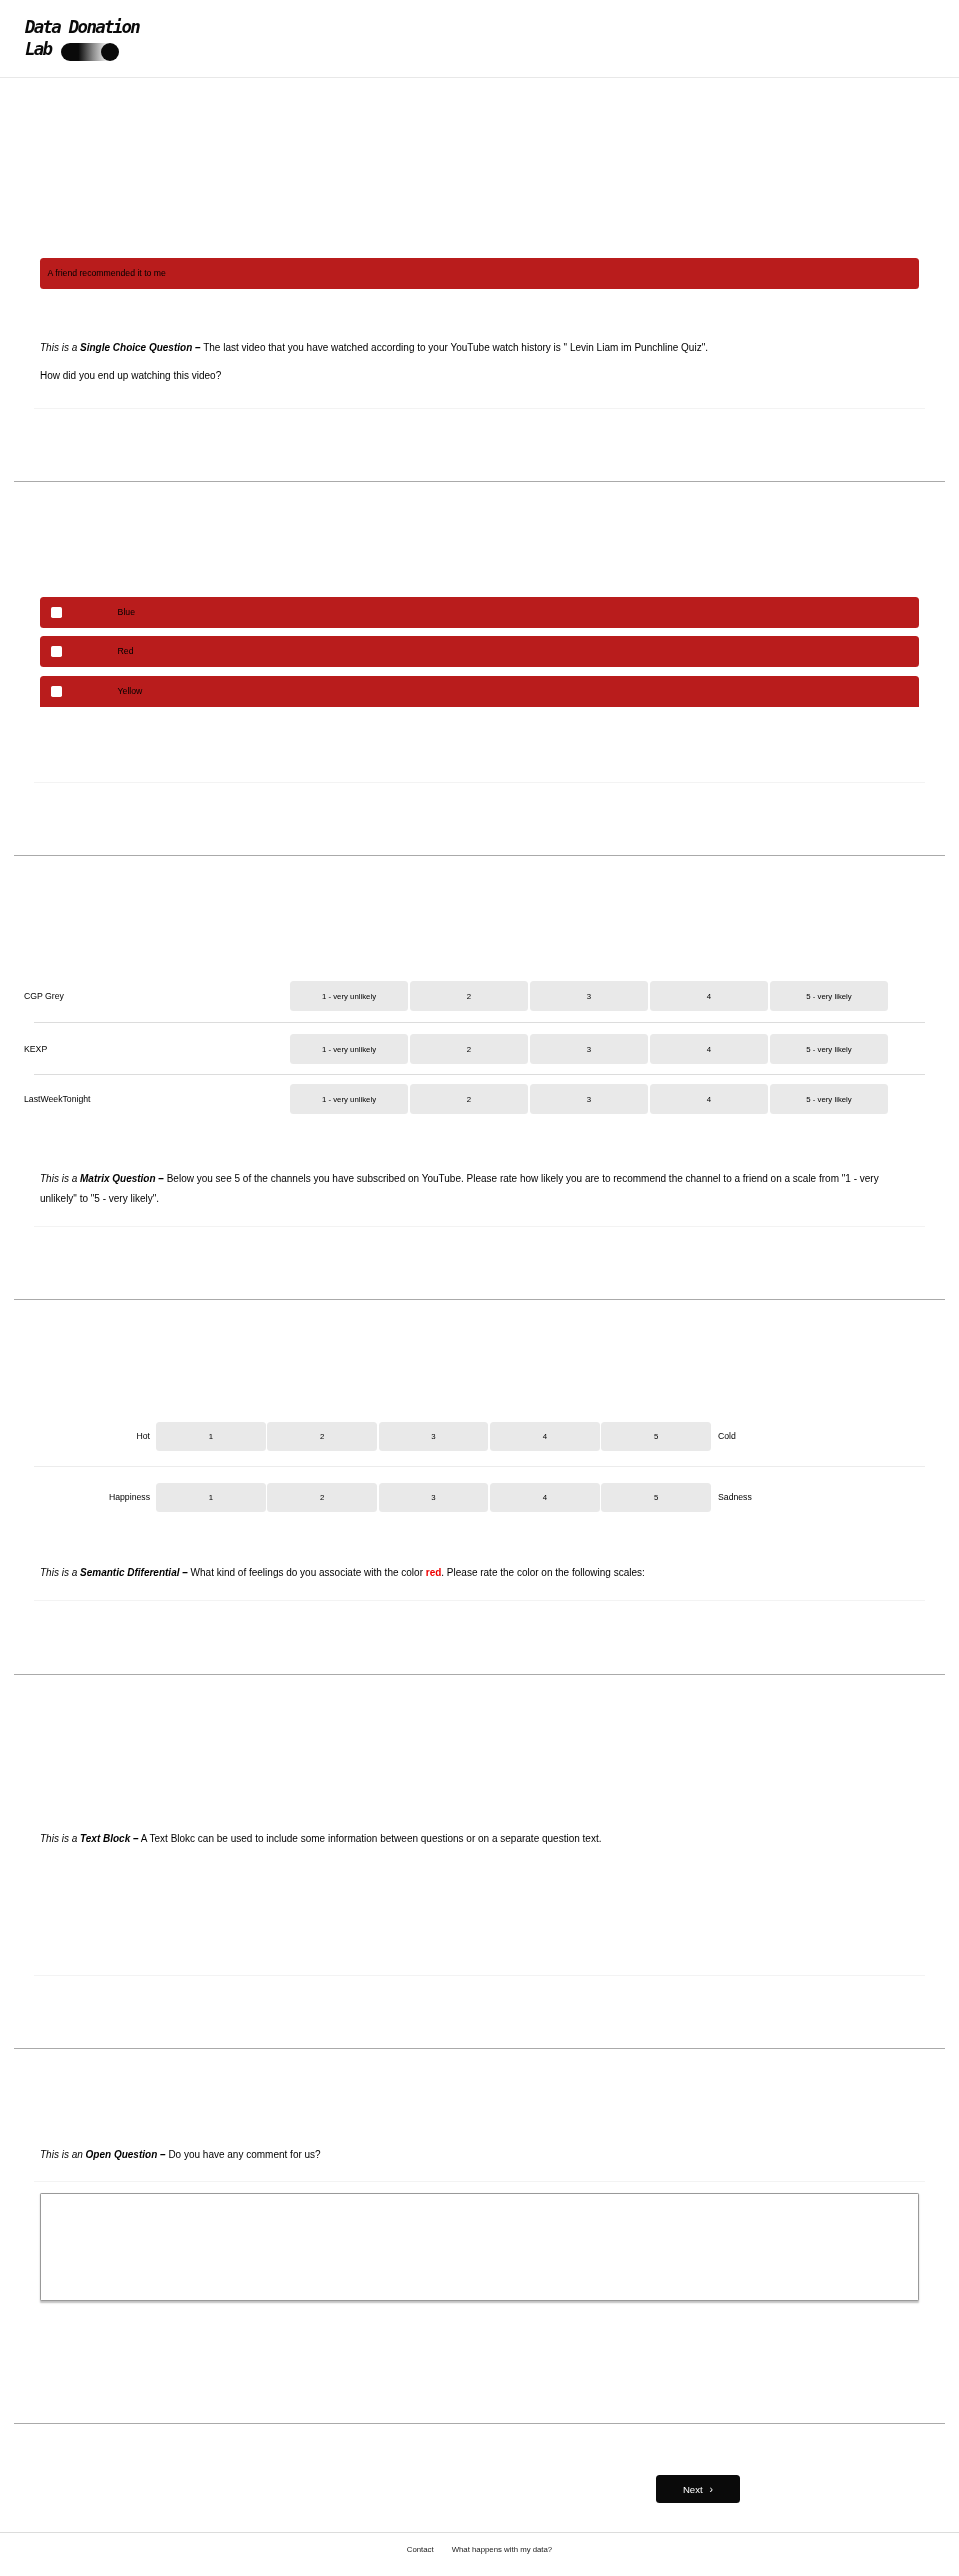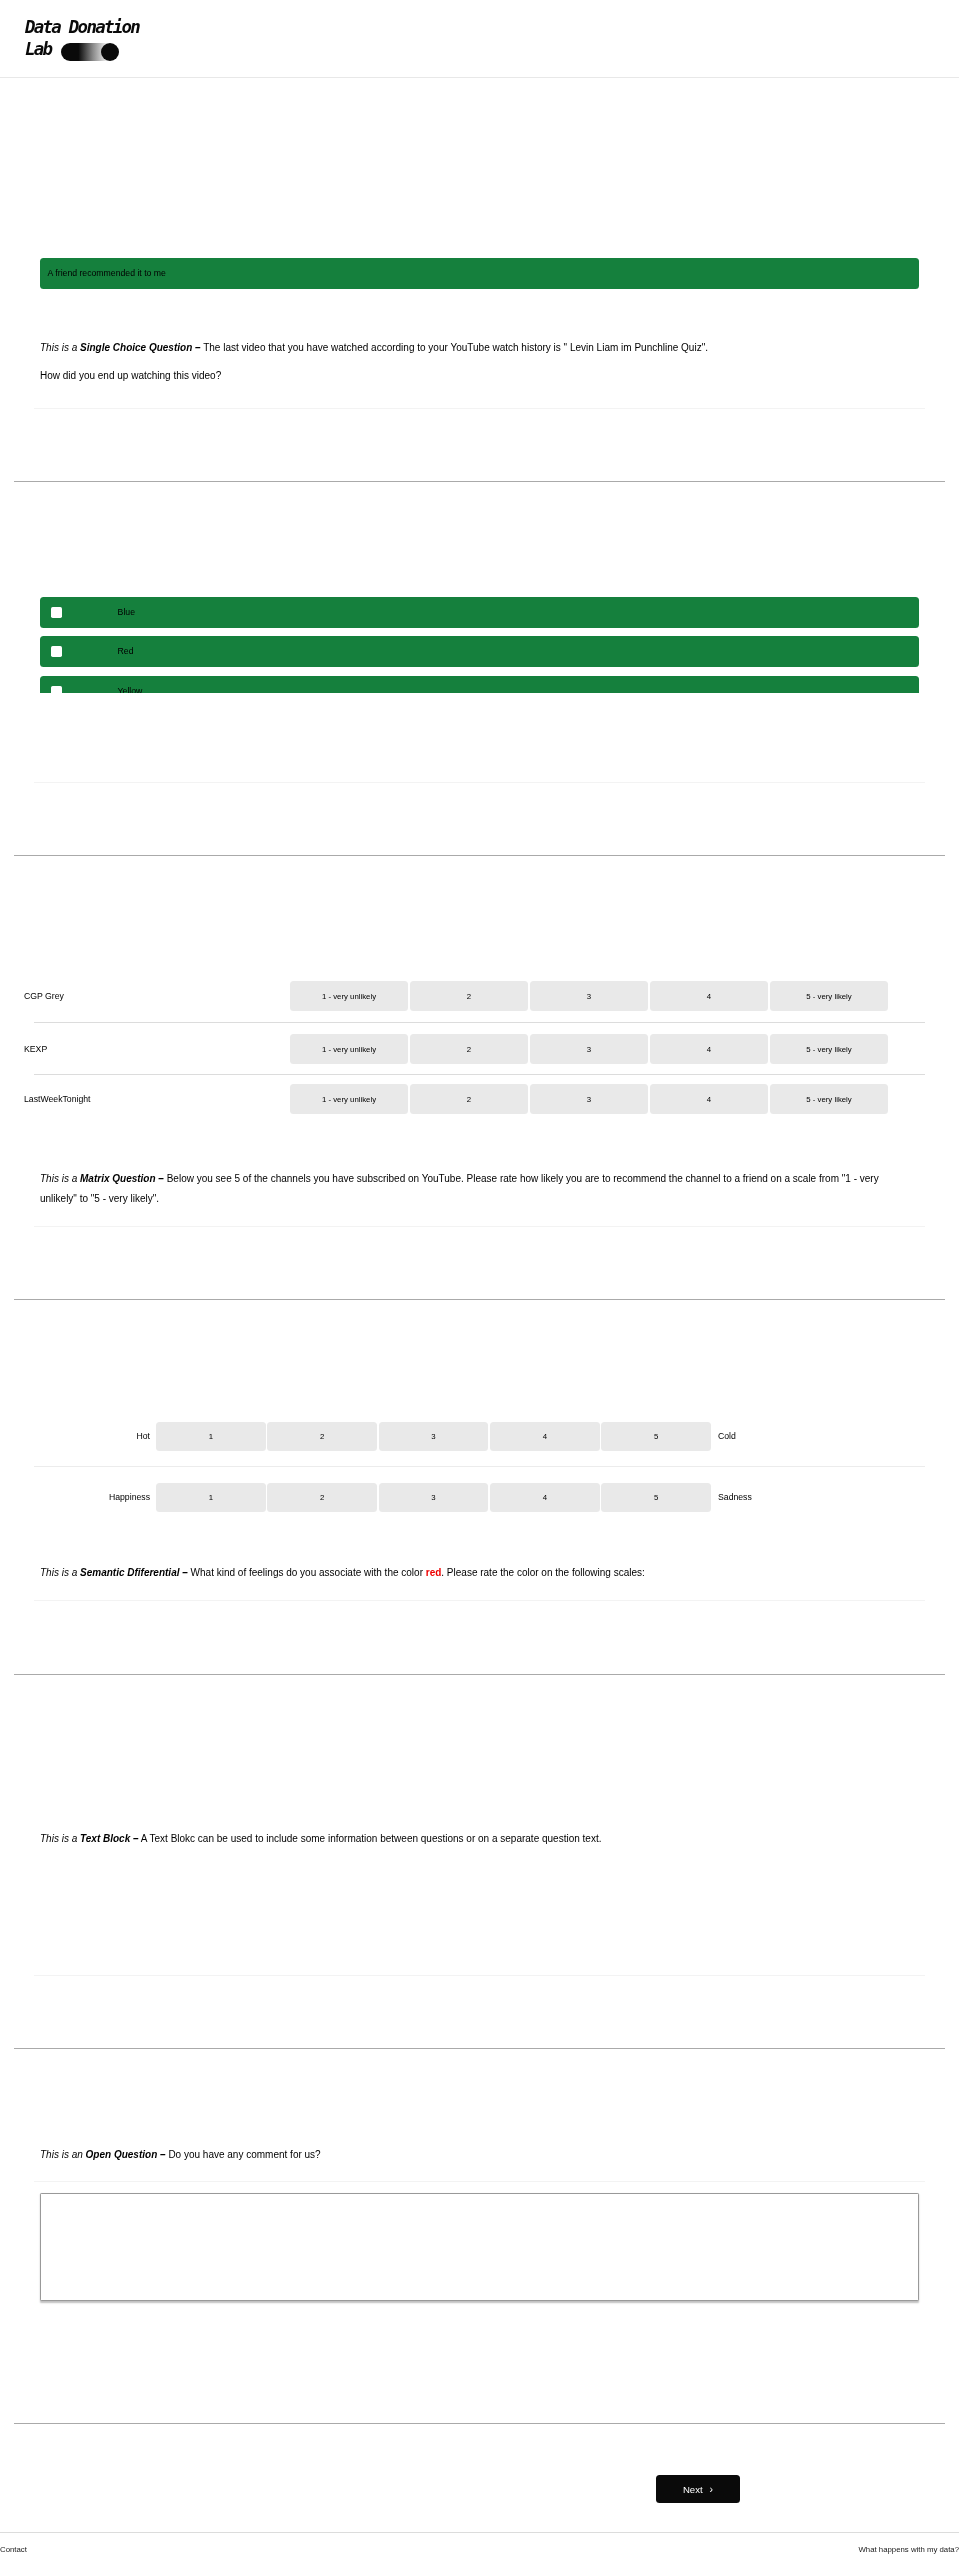--- a/index.html
+++ b/index.html
@@ -22,26 +22,26 @@
   .rowline-light{position:absolute;left:34px;right:34px;height:0.6px;background:#ececec;}
   .footer-line{position:absolute;left:0;width:100%;height:0.6px;background:#dcdcdc;}
 
   
   .qtext{position:absolute;left:40px;right:41px;font-size:10px;line-height:20px;color:#000;}
   .it{font-style:italic;}
   .itb{font-style:italic;font-weight:700;}
   .redword{font-weight:700;color:#ee0000;}
 
   
-  .optbox{position:absolute;left:40px;width:879px;height:31px;background:#15803d;border-radius:3.5px;
+  .optbox{position:absolute;left:40px;width:879px;height:31px;background:#b91c1c;border-radius:3.5px;
           box-sizing:border-box;display:flex;align-items:flex-start;padding:10px 0 0 7.6px;font-size:8.7px;cursor:pointer;}
   .optbox .opt-label{line-height:11px;}
   .optbox.with-cb{padding-left:11px;gap:48px;}
   .cb{width:11px;height:11px;background:#ffffff;border-radius:1.7px;margin-right:7.6px;flex:0 0 auto;}
-  .clipped{height:17px;border-radius:3.5px 3.5px 0 0;overflow:hidden;}
+  .clipped{height:31px;border-radius:3.5px 3.5px 0 0;overflow:hidden;}
 
   
   .mrow{position:absolute;left:24px;width:879px;height:30px;}
   .mrow-label{position:absolute;left:0;top:50%;transform:translateY(-50%);font-size:8.7px;}
   .mbtns{position:absolute;left:266px;top:0;width:598px;height:30px;display:flex;gap:2px;}
   .mbtn{flex:1;background:#e9e9e9;border-radius:3.5px;display:flex;align-items:center;justify-content:center;
         font-size:7.8px;cursor:pointer;}
 
   
   .srow{position:absolute;left:40px;width:879px;height:28.5px;}
@@ -52,21 +52,21 @@
   
   .comment-area{position:absolute;left:40px;width:879px;height:108px;box-sizing:border-box;
                 border:0.6px solid #999;border-radius:1.2px;background:#fff;resize:none;
                 box-shadow:0 1.2px 1.7px rgba(0,0,0,0.25);font-family:"Liberation Sans",sans-serif;font-size:8.7px;padding:5.8px;}
 
   
   .next-btn{position:absolute;left:656px;top:2475px;width:84px;height:28px;background:#0a0a0a;color:#fff;
             border:none;border-radius:3.5px;display:flex;align-items:center;justify-content:center;gap:7px;
             font-size:9.6px;font-family:"Liberation Sans",sans-serif;cursor:pointer;}
   .next-arrow{font-size:10.5px;line-height:1;}
-  .footer-links{position:absolute;top:2545px;left:0;width:100%;display:flex;justify-content:space-between;gap:18px;
+  .footer-links{position:absolute;top:2545px;left:0;width:100%;display:flex;justify-content:center;gap:18px;
                 font-size:7.8px;}
   .footer-links a{color:#1a1a1a;text-decoration:none;cursor:pointer;}
 </style>
 </head>
 <body>
 
 <div id="canvas">
 
   <div class="logo">
     <div>Data Donation</div>

